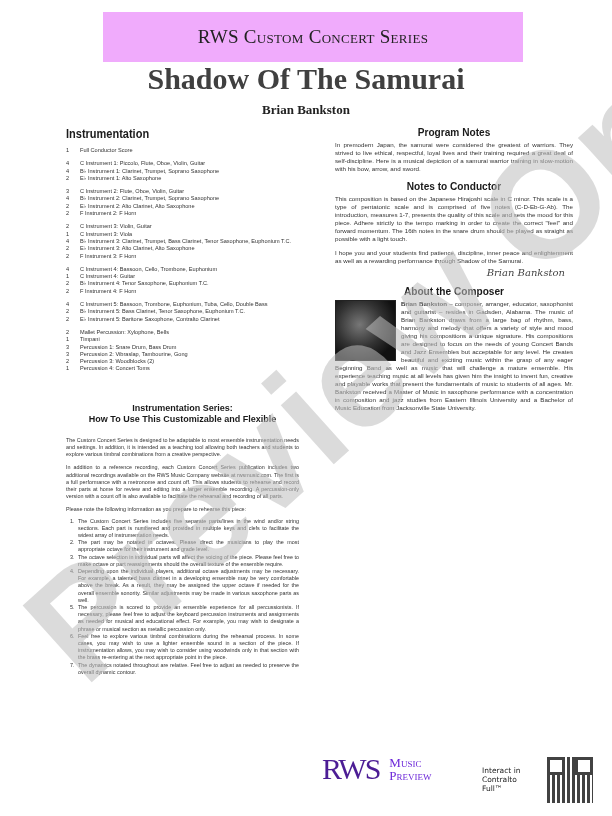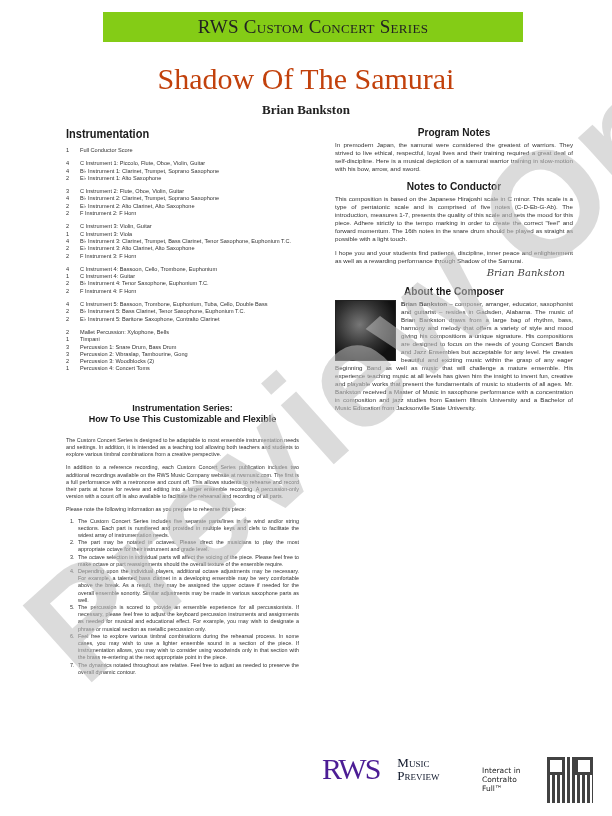--- a/index.html
+++ b/index.html
@@ -1,19 +1,19 @@
 <!DOCTYPE html>
 <html><head>
 <meta charset="utf-8">
 <style>
   html, body { margin:0; padding:0; }
   body { width:612px; height:816px; background:#fff; position:relative; overflow:hidden; font-family:"Liberation Sans", sans-serif; color:#222; }
-  .series-bar { position:absolute; left:103px; top:12px; width:420px; height:30px; background:#84cc16; display:flex; align-items:center; justify-content:center; }
+  .series-bar { position:absolute; left:103px; top:12px; width:420px; height:50px; background:#f0abfc; display:flex; align-items:center; justify-content:center; }
   .series-bar span { font-family:"Liberation Serif", serif; font-size:19px; font-variant:small-caps; color:#222; letter-spacing:0.3px; }
-  .title { position:absolute; left:0; width:612px; top:62px; text-align:center; font-family:"Liberation Serif", serif; font-weight:normal; font-size:30px; color:#c2410c; }
+  .title { position:absolute; left:0; width:612px; top:62px; text-align:center; font-family:"Liberation Serif", serif; font-weight:bold; font-size:30px; color:#404040; }
   .composer { position:absolute; left:0; width:612px; top:102px; text-align:center; font-family:"Liberation Serif", serif; font-weight:bold; font-size:13px; color:#222; }
 
   .col-left { position:absolute; left:66px; top:127px; width:233px; }
   .col-right { position:absolute; left:335px; top:126px; width:238px; }
   h2 { font-family:"Liberation Sans", sans-serif; font-weight:bold; font-size:12px; margin:0; color:#1a1a1a; transform:scaleX(0.88); transform-origin:left; white-space:nowrap; }
   h2.center { text-align:center; transform-origin:center; }
   .instr-title { font-size:12.5px; margin-bottom:6px; }
   .instr-group { margin-bottom:6px; }
   .instr-row { display:flex; font-size:5.6px; line-height:7.3px; color:#333; white-space:nowrap; }
   .instr-row .qty { width:14px; }
@@ -22,21 +22,21 @@
   .para { margin-top:6px; }
   ol { margin:4px 0 0 0; padding-left:10px; }
   ol li { font-size:5.4px; line-height:7.2px; text-align:justify; color:#333; padding-left:2px; }
   .right-text { font-size:6.2px; line-height:8px; text-align:justify; color:#333; }
   .sec-title { font-size:11.5px; margin:7px 0 3px; }
   .signature { text-align:right; font-family:"DejaVu Serif", serif; font-style:italic; font-size:10px; color:#444; margin:2px 8px 2px 0; }
   .photo { float:left; width:59px; height:59px; margin:0 5px 0 0; background:radial-gradient(ellipse at 40% 40%, #777 0%, #333 45%, #111 75%); border:1px solid #222; }
   .bio .name { font-weight:bold; }
   .logo { position:absolute; left:322px; top:752px; display:flex; align-items:center; }
   .logo .mark { font-family:"Liberation Serif", serif; font-size:30px; color:#4c1d95; letter-spacing:-2px; }
-  .logo .words { margin-left:18px; font-family:"Liberation Serif", serif; font-variant:small-caps; font-size:13px; line-height:13px; color:#0f172a; }
+  .logo .words { margin-left:10px; font-family:"Liberation Serif", serif; font-variant:small-caps; font-size:13px; line-height:13px; color:#6d28d9; }
   .mm { position:absolute; left:482px; top:766px; font-family:"DejaVu Sans", sans-serif; font-weight:normal; font-size:7.5px; line-height:9px; color:#222; }
   .qr { position:absolute; left:547px; top:757px; width:46px; height:46px; background:
       repeating-linear-gradient(90deg, #222 0 3px, #fff 3px 5px),
       #222; opacity:0.85; }
   .qr::before, .qr::after { content:""; position:absolute; width:12px; height:12px; border:3px solid #222; background:#fff; }
   .qr::before { left:0; top:0; }
   .qr::after { right:0; top:0; }
   .watermark { position:absolute; left:-40px; top:330px; width:700px; text-align:center; font-family:"Liberation Sans", sans-serif; font-weight:bold; font-size:150px; color:rgba(190,190,190,0.55); transform:rotate(-42deg); pointer-events:none; white-space:nowrap; }
 </style>
 </head>

